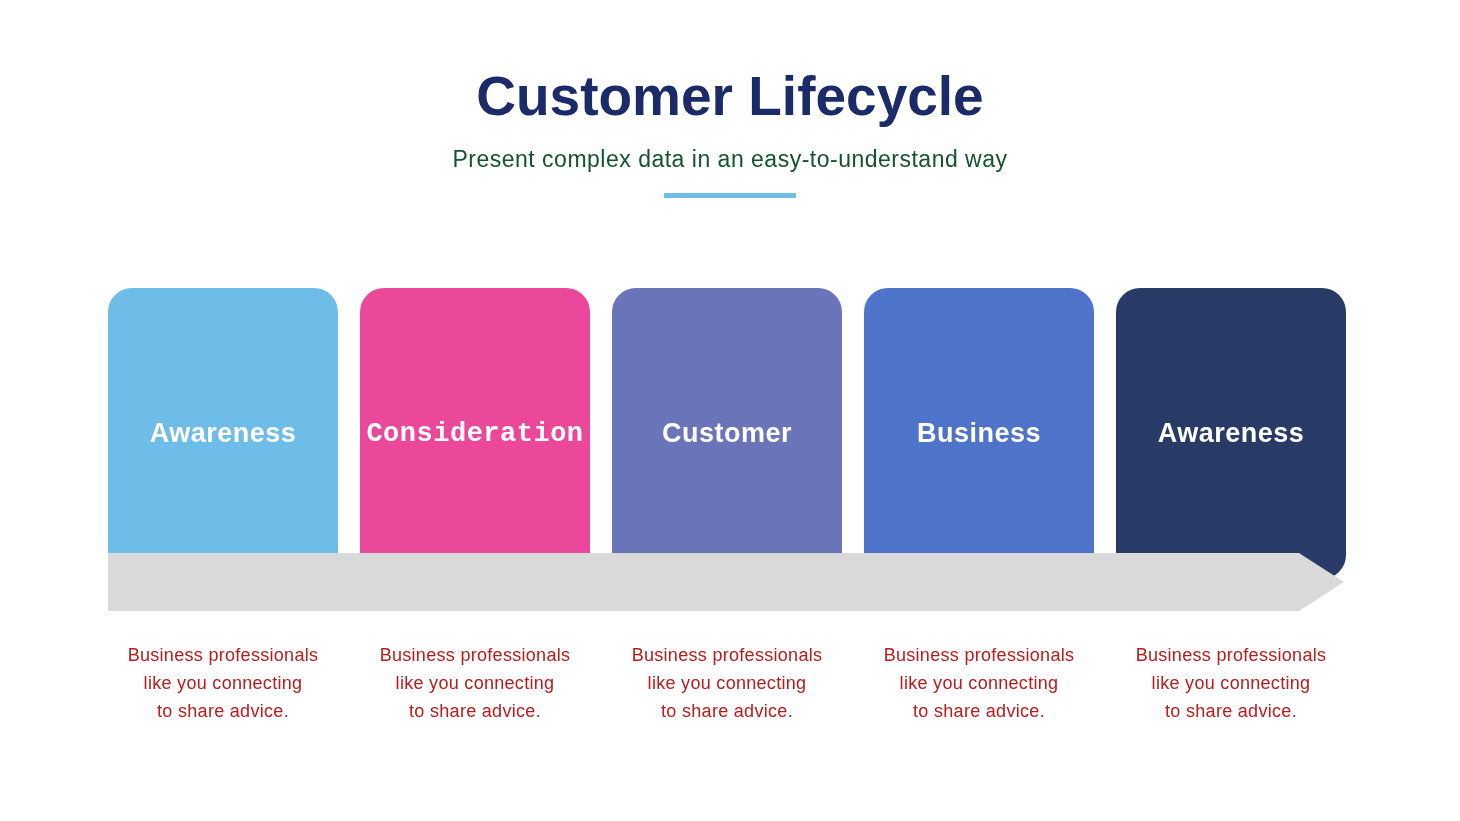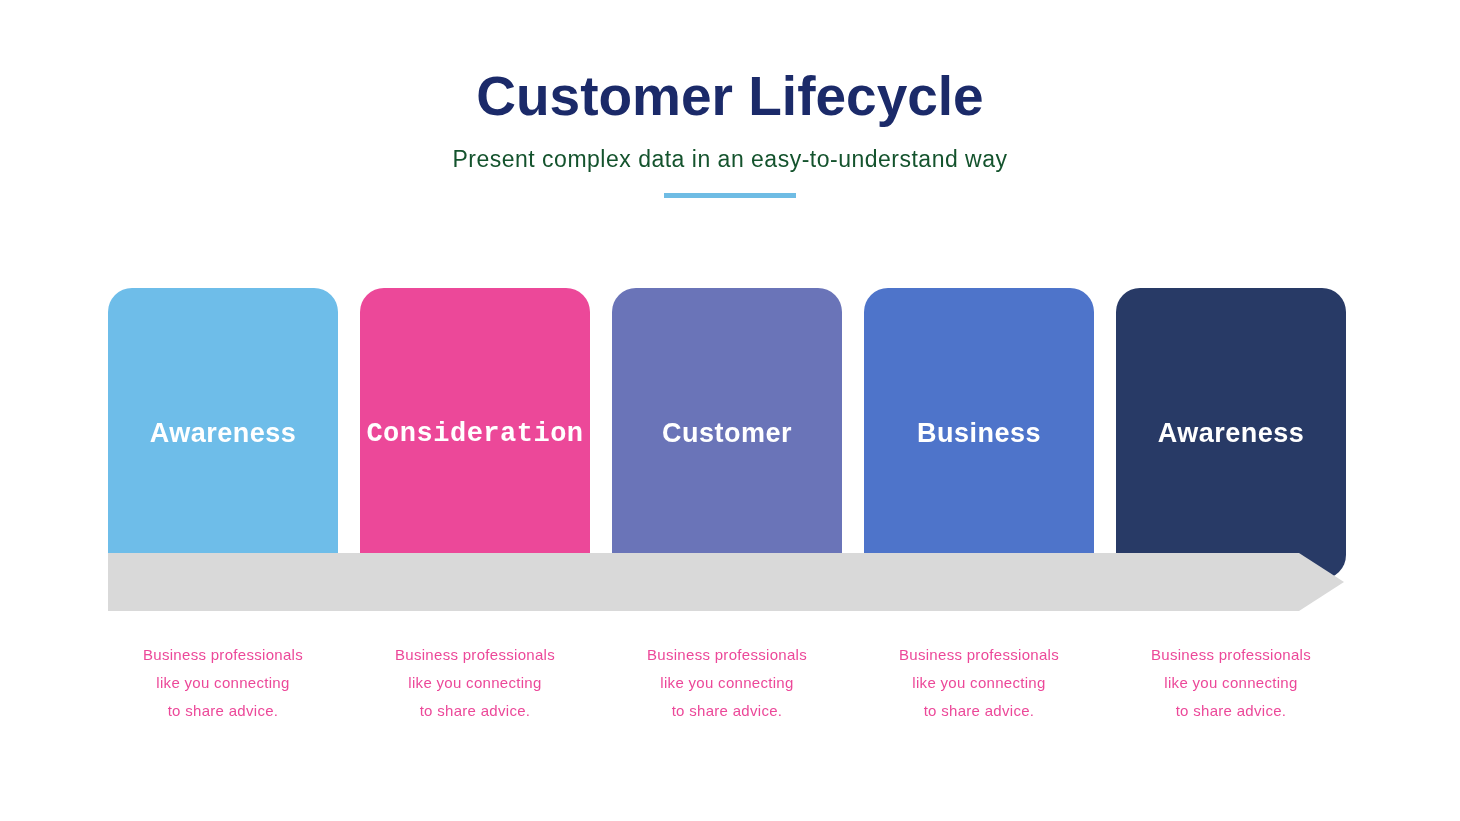--- a/index.html
+++ b/index.html
@@ -79,23 +79,23 @@
     position: absolute;
     top: 641px;
     left: 108px;
     width: 1238px;
     display: flex;
     justify-content: space-between;
   }
   .desc {
     width: 230px;
     text-align: center;
-    font-size: 15px;
+    font-size: 18px;
     line-height: 28px;
-    color: #ec4899;
+    color: #b91c1c;
     white-space: pre-line;
     letter-spacing: 0.3px;
   }
 </style>
 </head>
 <body>
 
 <div class="slide">
 
   <h1 class="title">Customer Lifecycle</h1>

